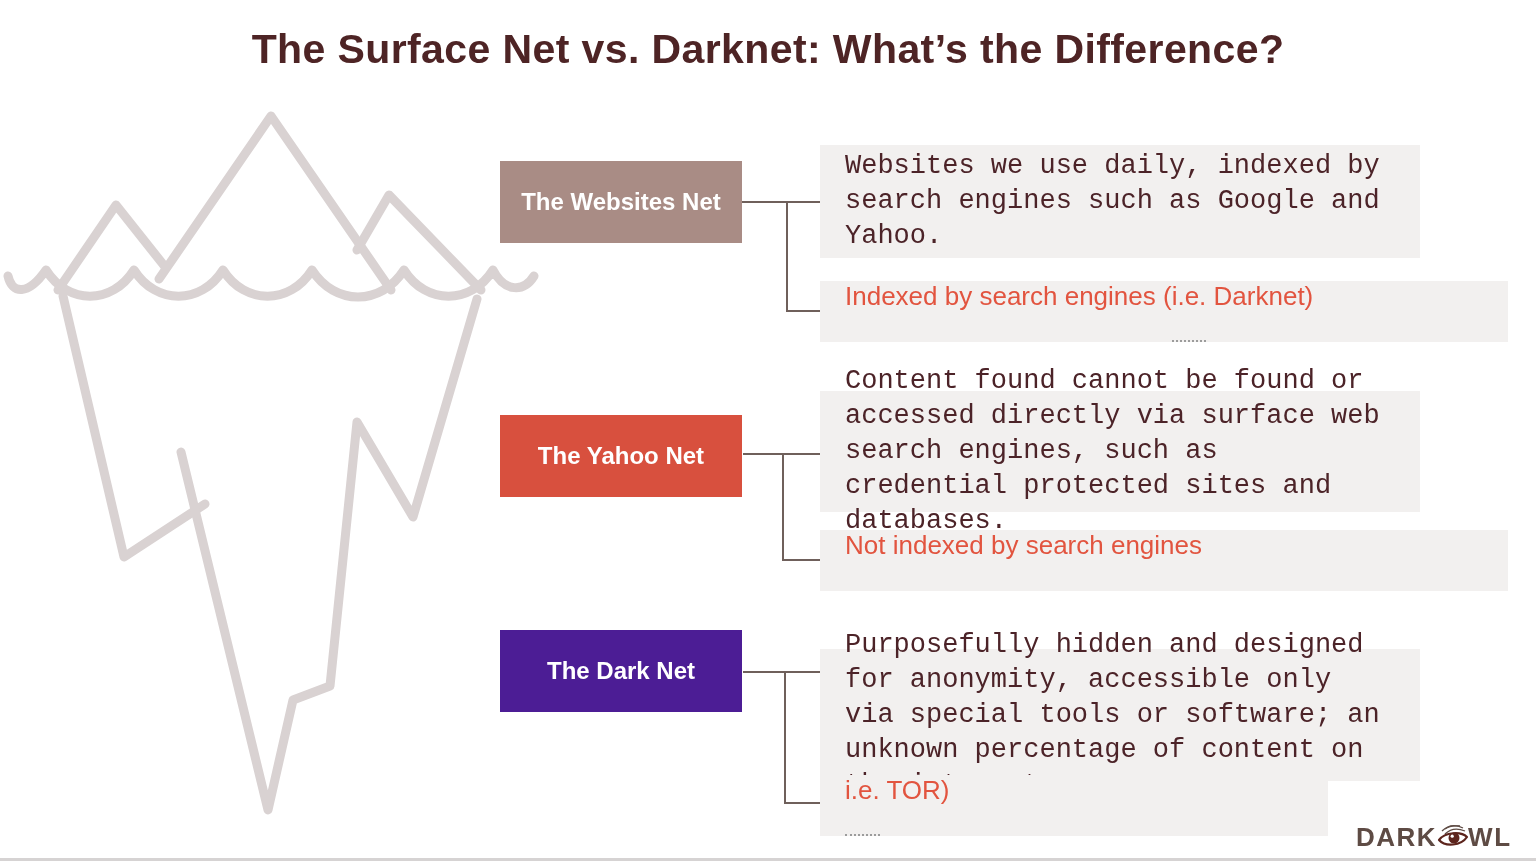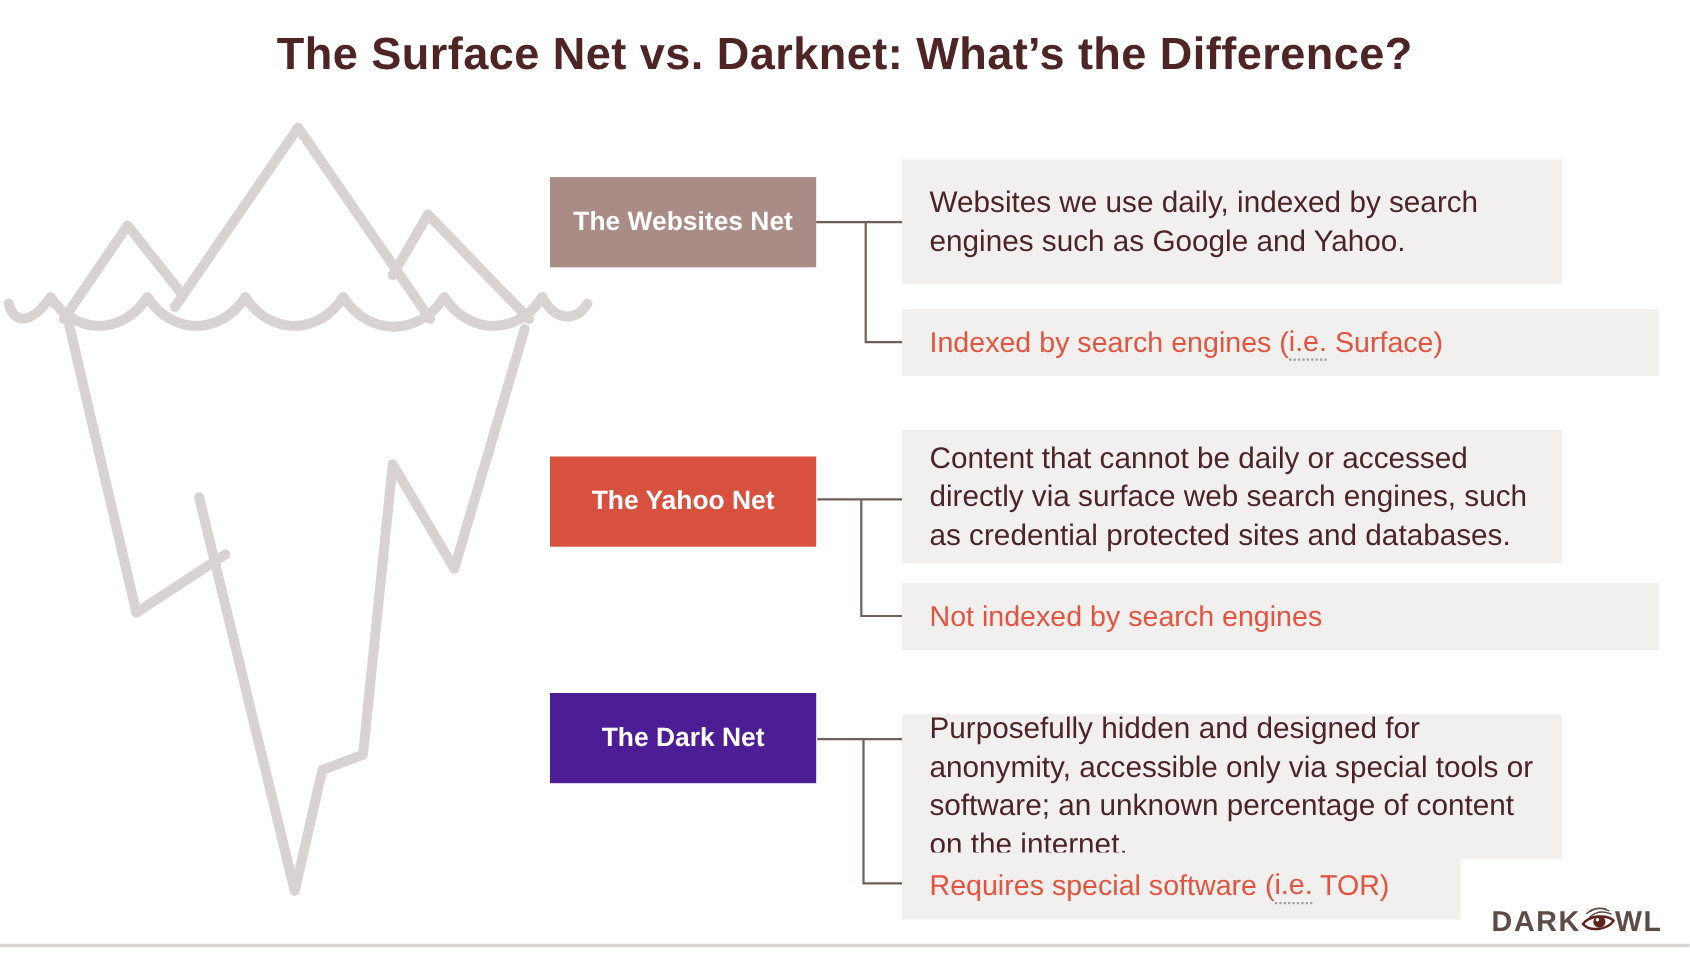--- a/index.html
+++ b/index.html
@@ -11,23 +11,23 @@
          font-size:41px;font-weight:600;letter-spacing:.4px;color:#4e2425;}
 
   svg.layer{position:absolute;left:0;top:0;pointer-events:none;}
 
   .label-box{position:absolute;left:500px;width:242px;height:82px;z-index:2;
              display:flex;align-items:center;justify-content:center;
              color:#ffffff;font-size:24px;font-weight:700;}
   .desc-box{position:absolute;left:820px;width:600px;z-index:2;background:#f2f0ef;
             color:#4c2328;font-size:27px;line-height:35px;
             display:flex;align-items:center;box-sizing:border-box;
-            padding:0 26px 0 25px;}
+            padding:0 26px 0 25px;font-family:Liberation Mono, monospace;}
   .note-box{position:absolute;left:820px;width:688px;height:61px;z-index:2;background:#f2f0ef;
-            color:#e2543f;font-size:26px;display:flex;align-items:center;
+            color:#e2543f;font-size:26px;display:flex;
             box-sizing:border-box;padding-left:25px;white-space:pre;}
   .dotted{border-bottom:2px dotted #9c9c9c;}
 
   .r0 .label-box{top:161px;}
   .r0 .desc-box{top:145px;height:113px;}
   .r0 .note-box{top:281px;}
 
   .r1 .label-box{top:415px;}
   .r1 .desc-box{top:391px;height:121px;}
   .r1 .note-box{top:530px;}
@@ -79,41 +79,41 @@
     </g>
   </svg>
 
   <div class="row r0">
     <div class="label-box" style="background-color: rgb(169, 140, 133);">
       <span>The Websites Net</span>
     </div>
     <div class="desc-box">
       <span>Websites we use daily, indexed by search engines such as Google and Yahoo.</span>
     </div>
-    <div class="note-box"><span>Indexed by search engines (</span><span class="dotted">i.e.</span><span> Surface)</span></div>
+    <div class="note-box"><span>Indexed by search engines (</span><span class="dotted">i.e.</span><span> Darknet)</span></div>
   </div>
 
   <div class="row r1">
     <div class="label-box" style="background-color: rgb(216, 80, 62);">
       <span>The Yahoo Net</span>
     </div>
     <div class="desc-box">
-      <span>Content that cannot be daily or accessed directly via surface web search engines, such as credential protected sites and databases.</span>
+      <span>Content found cannot be found or accessed directly via surface web search engines, such as credential protected sites and databases.</span>
     </div>
     <div class="note-box"><span>Not indexed by search engines</span><span class="dotted"></span><span></span></div>
   </div>
 
   <div class="row r2">
     <div class="label-box" style="background-color: #4c1d95;">
       <span>The Dark Net</span>
     </div>
     <div class="desc-box">
       <span>Purposefully hidden and designed for anonymity, accessible only via special tools or software; an unknown percentage of content on the internet.</span>
     </div>
-    <div class="note-box"><span>Requires special software (</span><span class="dotted">i.e.</span><span> TOR)</span></div>
+    <div class="note-box"><span class="dotted">i.e.</span><span> TOR)</span></div>
   </div>
 
   <div class="bottom-rule"></div>
 
   <div class="logo">
     <span>DARK</span>
     <svg width="34" height="32" viewBox="0 0 34 32">
       <g fill="none" stroke="#5e4b44" stroke-width="1.3">
         <path d="M27,7 Q15,1 6,10"></path>
         <path d="M29,10 Q17,5 9,13"></path>

